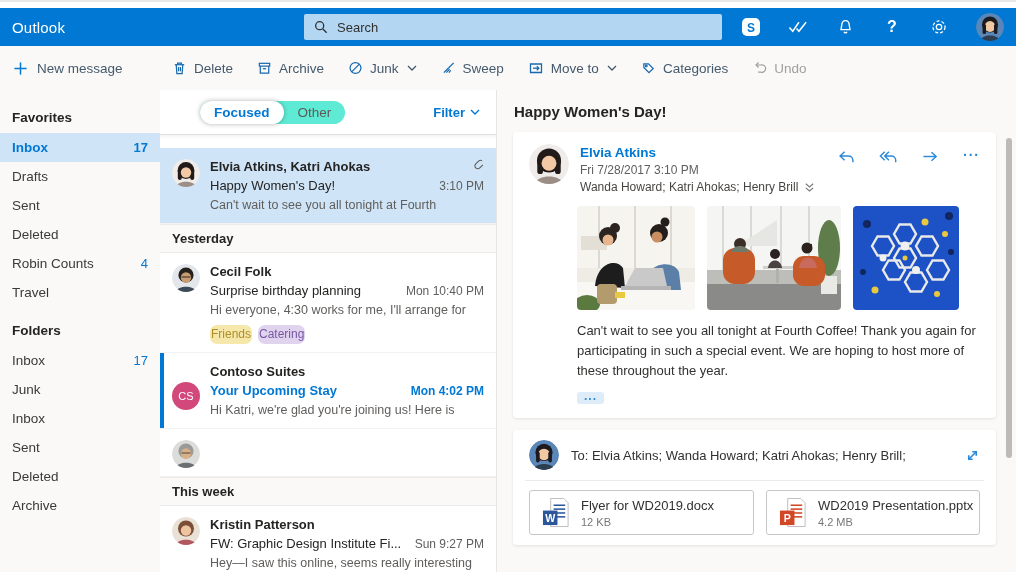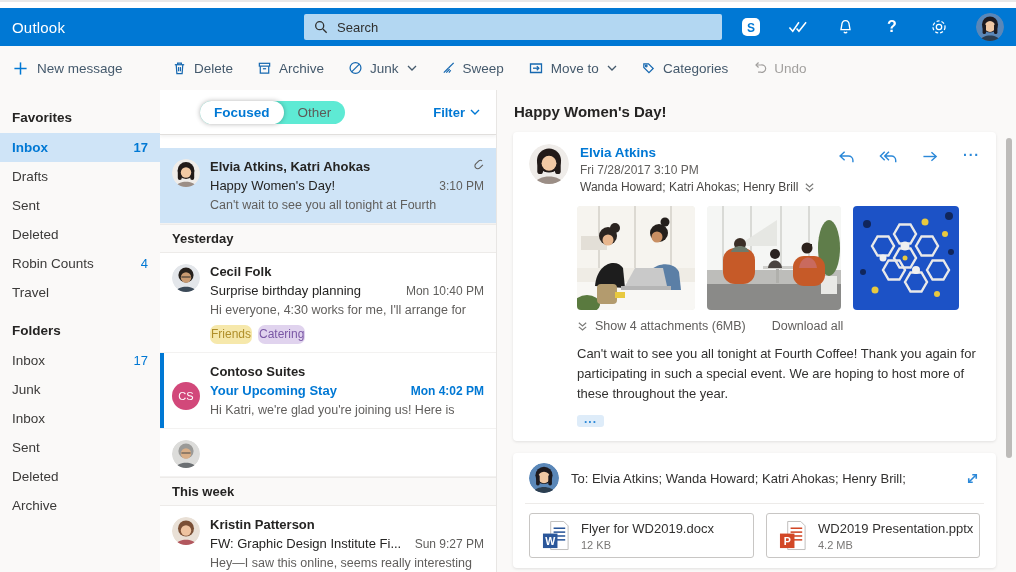--- a/index.html
+++ b/index.html
@@ -552,32 +552,20 @@
                 <g fill="#10265c">
                   <circle cx="14" cy="18" r="4"></circle>
                   <circle cx="96" cy="10" r="4"></circle>
                   <circle cx="10" cy="66" r="3"></circle>
                   <circle cx="98" cy="46" r="3"></circle>
                 </g>
               </svg>
           </span>
         </div>
 
-        <div class="attach-row">
-          <span class="attach-link">
-            <svg width="11" height="11" viewBox="0 0 12 12">
-                <polyline points="2,2 6,5.3 10,2" fill="none" stroke="#7a7a78" stroke-width="1.3"></polyline>
-                <polyline points="2,6.4 6,9.7 10,6.4" fill="none" stroke="#7a7a78" stroke-width="1.3"></polyline>
-              </svg>
-            <span>Show 4 attachments (6MB)</span>
-          </span>
-          <span class="attach-link">
-            <span>Download all</span>
-          </span>
-        </div>
 
         <div class="body-text">Can't wait to see you all tonight at Fourth Coffee! Thank you again for participating in such a special event. We are hoping to host more of these throughout the year.</div>
         <div class="trim-btn">...</div>
       </div>
 
       <div class="card reply-card">
         <div class="reply-head">
           <span class="reply-avatar">
             <svg width="30" height="30" viewBox="0 0 28 28">
                 <circle cx="14" cy="14" r="14" fill="#5a87b8"></circle>

